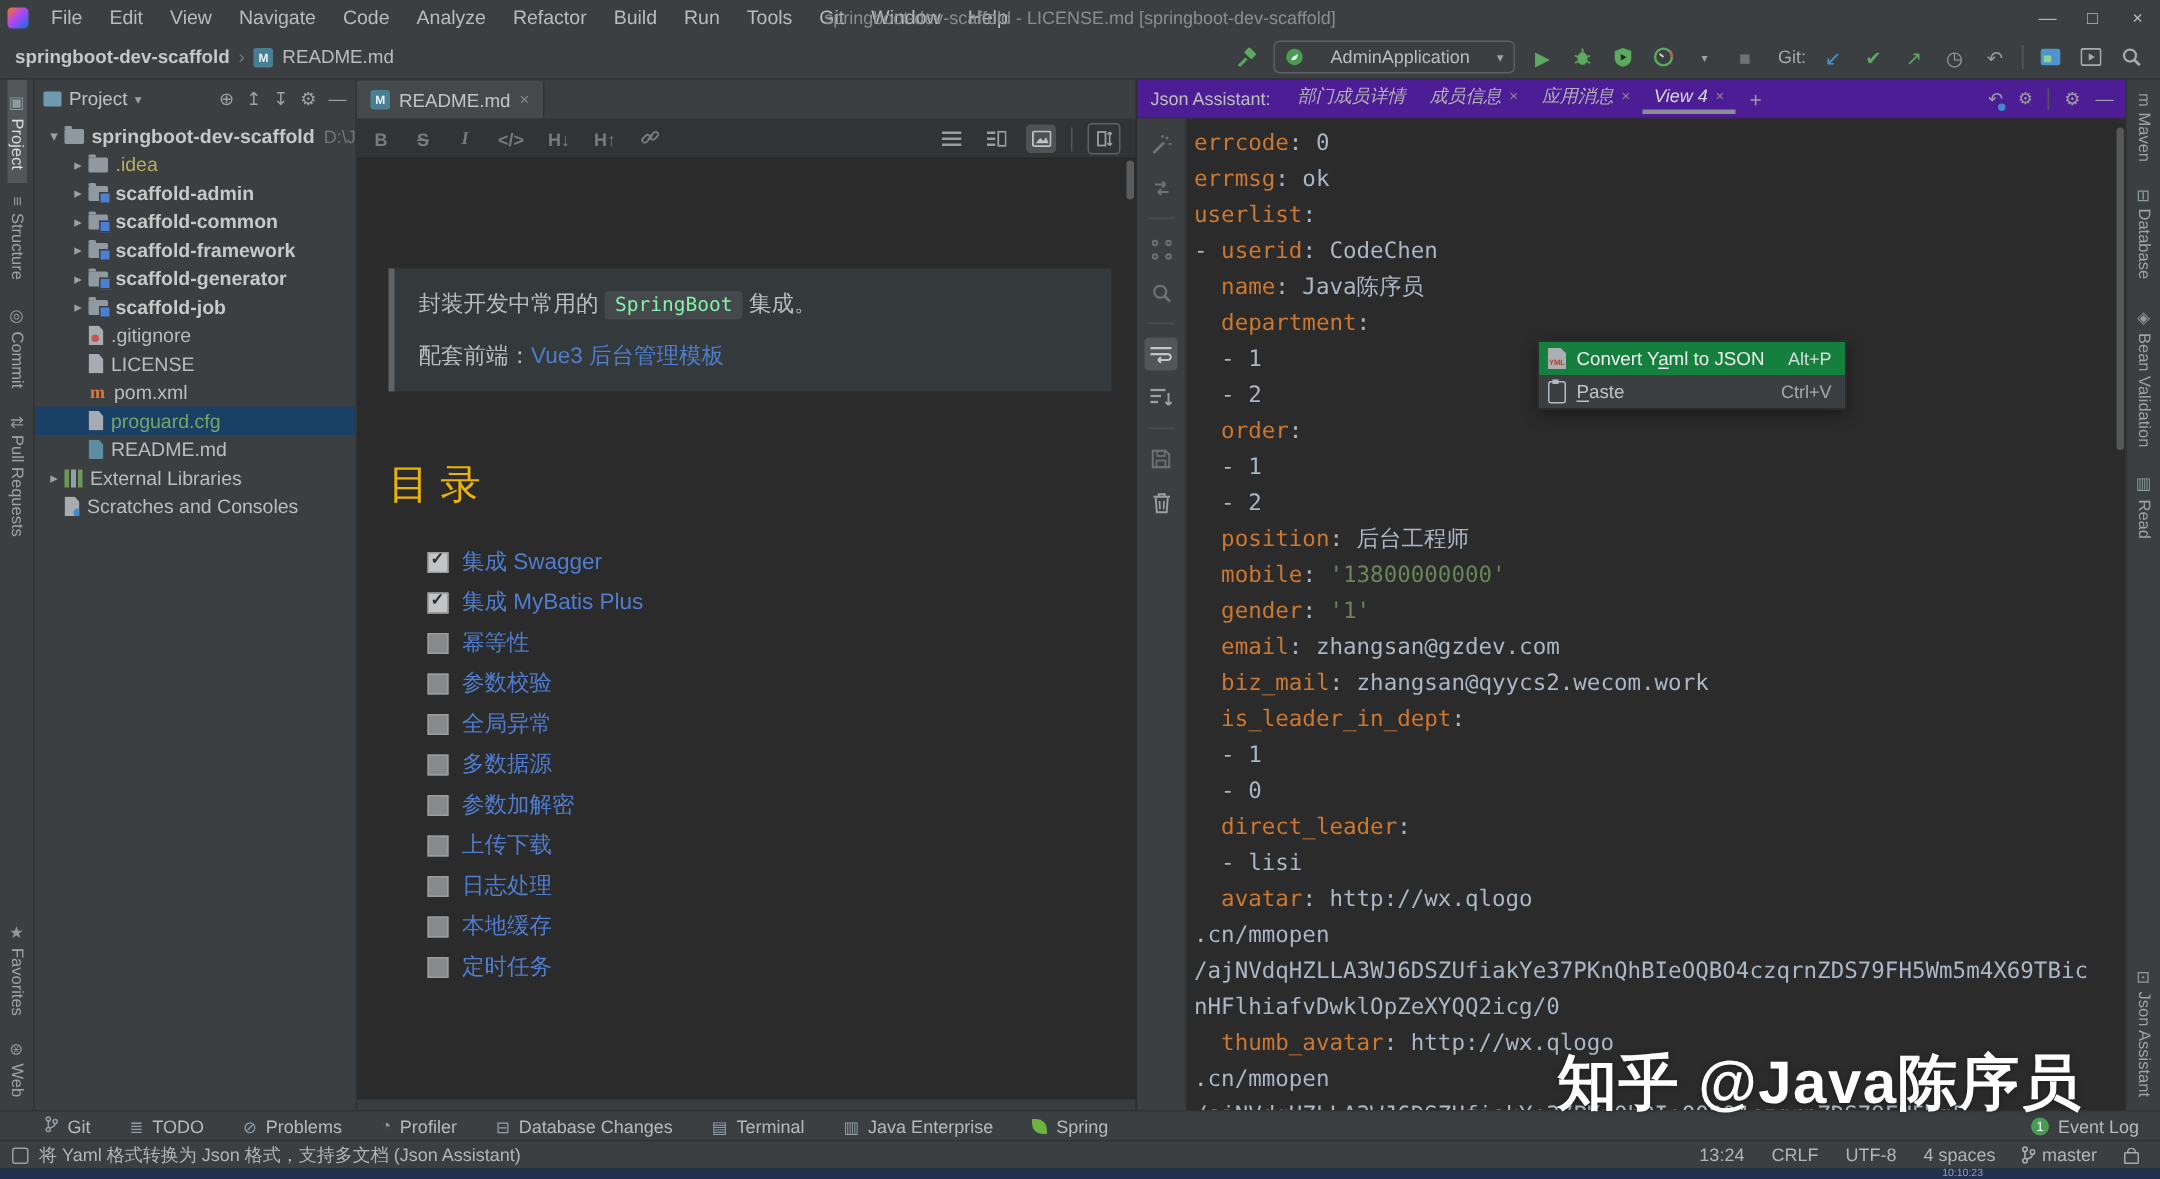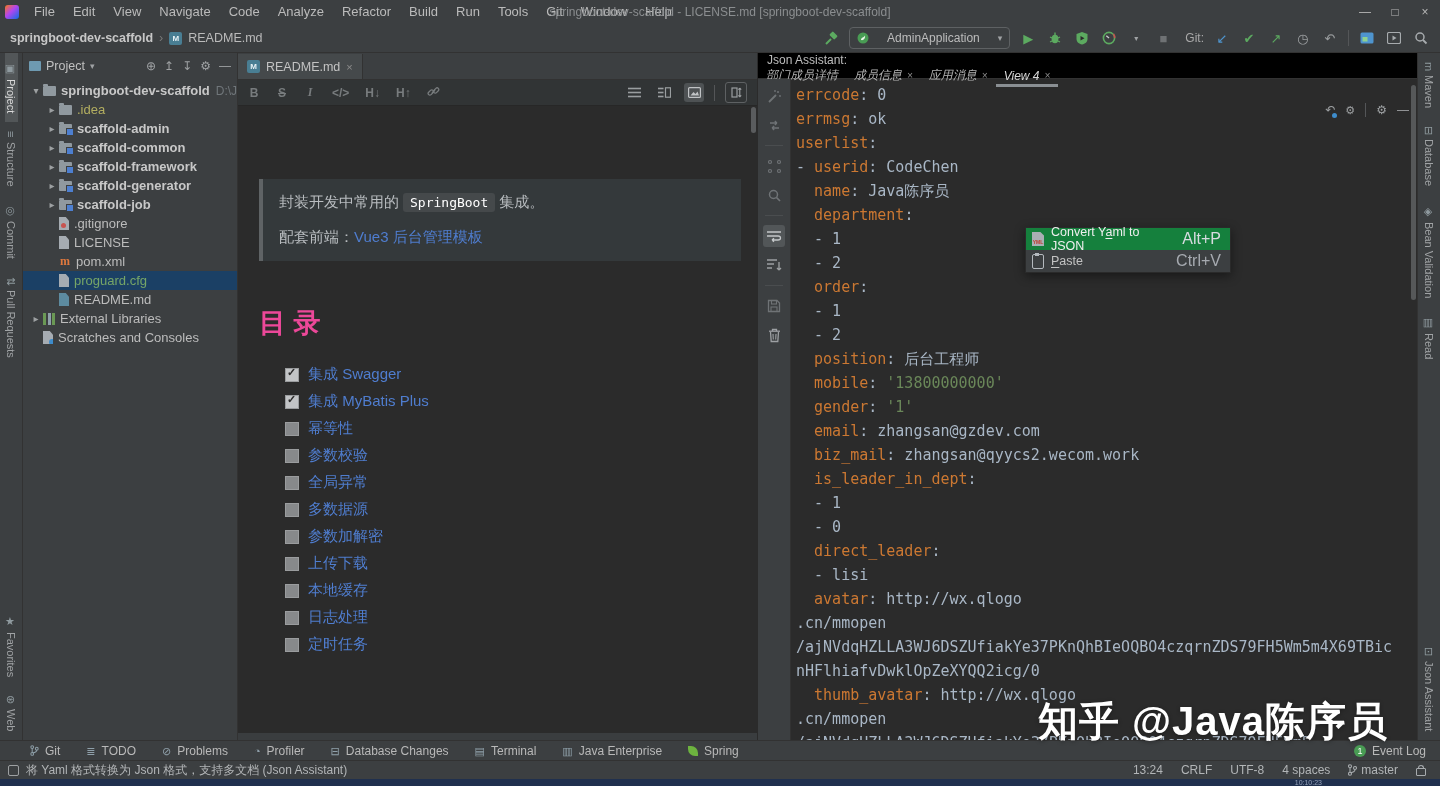--- a/index.html
+++ b/index.html
@@ -67,33 +67,33 @@
   .mdbar .mi{color:#787c7e;font-size:12px;font-weight:bold;min-width:12px;text-align:center;}
   .mdbar .mi.strike{text-decoration:line-through;}
   .mdbar .mi.it{font-style:italic;font-family:"Liberation Serif",serif;}
   .mdbar .mright{margin-left:auto;display:flex;align-items:center;gap:10px;}
   .vm{width:20px;height:19px;display:inline-flex;align-items:center;justify-content:center;color:#9a9ea0;border-radius:3px;}
   .vm.on{background:#4e5254;}
   .econtent{position:absolute;top:52px;left:0;right:8px;bottom:7px;overflow:hidden;padding:48px 28px 0 21px;}
   .md-h1{font-size:34px;font-weight:bold;color:#dcdfe1;letter-spacing:0.5px;}
   .md-quote{margin-top:26px;background:#34393b;border-left:4px solid #5f6365;padding:14px 16px;width:446px;font-size:15px;color:#b9bdc0;}
   .md-quote .l2{margin-top:16px;}
-  .codechip{background:#45494b;border-radius:3px;padding:2px 7px;font-family:"DejaVu Sans Mono",monospace;font-size:13px;color:#ffffff;margin:0 4px;}
+  .codechip{background:#45494b;border-radius:3px;padding:2px 7px;font-family:"DejaVu Sans Mono",monospace;font-size:13px;color:#86efac;margin:0 4px;}
   .mdlink{color:#4f7dcf;}
-  .md-h2{margin-top:44px;font-size:27px;font-weight:bold;color:#ec4899;}
+  .md-h2{margin-top:44px;font-size:27px;font-weight:normal;color:#eab308;}
   .toc{margin-top:20px;padding-left:26px;}
   .tocitem{height:27px;display:flex;align-items:center;gap:9px;font-size:15px;}
   .cb{width:12px;height:12px;background:#87898b;border:1px solid #9a9c9e;flex:none;position:relative;}
   .cb.ck{background:#c2c4c6;}
   .cb.ck::after{content:"✓";position:absolute;left:1px;top:-3px;font-size:11px;color:#2d2d2d;font-weight:bold;}
   .e-scroll{position:absolute;right:1px;top:54px;width:5px;height:26px;background:#5a5c5e;border-radius:3px;}
   .e-hband{position:absolute;left:0;right:0;bottom:0;height:7px;background:#3a3d3f;}
   
   .japanel{position:absolute;left:758px;top:53px;right:23px;bottom:46px;background:#2b2b2b;z-index:3;}
-  .ja-head{height:25px;background:#000000;border-bottom:1px solid #323232;display:flex;align-items:flex-start;font-size:12px;flex-direction:column;}
+  .ja-head{height:25px;background:#4c1d95;border-bottom:1px solid #323232;display:flex;align-items:center;font-size:12px;}
   .ja-label{display:flex;align-items:center;padding:0 10px 0 9px;color:#bdbdbd;}
   .jtab{display:flex;align-items:center;gap:5px;padding:0 8px;color:#b4b4b4;border-bottom:3px solid transparent;font-style:italic;}
   .jtab .x{color:#8c8c8c;font-size:10px;}
   .jtab.act{color:#d8d8d8;border-bottom-color:#8a8f93;}
   .ja-plus{display:flex;align-items:center;padding:0 9px;color:#9da0a2;font-size:14px;}
   .ja-hicons{margin-left:auto;display:flex;align-items:center;gap:10px;padding-right:8px;color:#9da0a2;}
   .ja-hicons .tdiv{height:14px;}
   .syncdot{position:relative;}
   .syncdot::after{content:"";position:absolute;right:-2px;bottom:-1px;width:5px;height:5px;border-radius:50%;background:#3e8ccb;}
   .ja-strip{position:absolute;left:0;top:26px;bottom:0;width:32px;background:#3c3f41;border-right:1px solid #323232;display:flex;flex-direction:column;align-items:center;padding-top:6px;gap:7px;}
@@ -104,21 +104,21 @@
   .yaml{position:absolute;left:33px;top:26px;right:0;bottom:0;overflow:hidden;padding:4px 0 0 5px;
         font-family:"DejaVu Sans Mono",monospace;font-size:15px;line-height:24px;white-space:pre;}
   .yl{height:24px;}
   .yk{color:#cc7832;} .yp{color:#a9b7c6;} .ys{color:#6a8759;}
   .ja-scroll{position:absolute;right:1px;top:32px;width:5px;height:215px;background:#565859;border-radius:3px;}
   
   .ctxmenu{position:absolute;left:1025px;top:227px;width:204px;background:#3c3f41;border:1px solid #2a2a2a;
            box-shadow:0 3px 10px rgba(0,0,0,.45);z-index:40;font-size:12.5px;}
   .cmrow{height:22px;display:flex;align-items:center;gap:7px;padding:0 9px 0 6px;color:#c3c3c3;}
   .cmrow.sel{background:#15803d;color:#eeeeee;}
-  .cmrow .sc{margin-left:auto;color:#a6aab0;font-size:16px;}
+  .cmrow .sc{margin-left:auto;color:#a6aab0;font-size:12px;}
   .cmrow.sel .sc{color:#d7dbe0;}
   .cmrow u{text-underline-offset:2px;}
   .yml-ic{width:12px;height:14px;background:#a9afb5;clip-path:polygon(0 0,70% 0,100% 25%,100% 100%,0 100%);position:relative;flex:none;}
   .yml-ic i{position:absolute;left:0;right:0;bottom:1px;font-style:normal;font-size:5px;font-weight:bold;color:#c0392b;text-align:center;letter-spacing:0;}
   .paste-ic{width:10px;height:13px;border:1px solid #b4b9be;border-radius:2px;position:relative;flex:none;}
   .paste-ic::before{content:"";position:absolute;left:2px;top:-2px;width:4px;height:3px;background:#b4b9be;}
   
   .bottombar{position:absolute;left:0;right:0;top:740px;height:20px;background:#3c3f41;border-top:1px solid #323232;display:flex;align-items:center;padding-left:30px;gap:26px;z-index:6;font-size:12px;}
   .bitem{display:flex;align-items:center;gap:6px;color:#b9b9b9;}
   .bic{color:#8fa0aa;font-size:11px;}
@@ -472,25 +472,25 @@
         <div class="tocitem">
           <span class="cb"></span>
           <a class="mdlink">参数加解密</a>
         </div>
         <div class="tocitem">
           <span class="cb"></span>
           <a class="mdlink">上传下载</a>
         </div>
         <div class="tocitem">
           <span class="cb"></span>
+          <a class="mdlink">日志处理</a>
+        </div>
+        <div class="tocitem">
+          <span class="cb"></span>
           <a class="mdlink">本地缓存</a>
-        </div>
-        <div class="tocitem">
-          <span class="cb"></span>
-          <a class="mdlink">日志处理</a>
         </div>
         <div class="tocitem">
           <span class="cb"></span>
           <a class="mdlink">定时任务</a>
         </div>
         <div class="tocitem"></div>
       </div>
   </div>
   <div class="e-scroll"></div>
   <div class="e-hband"></div>

